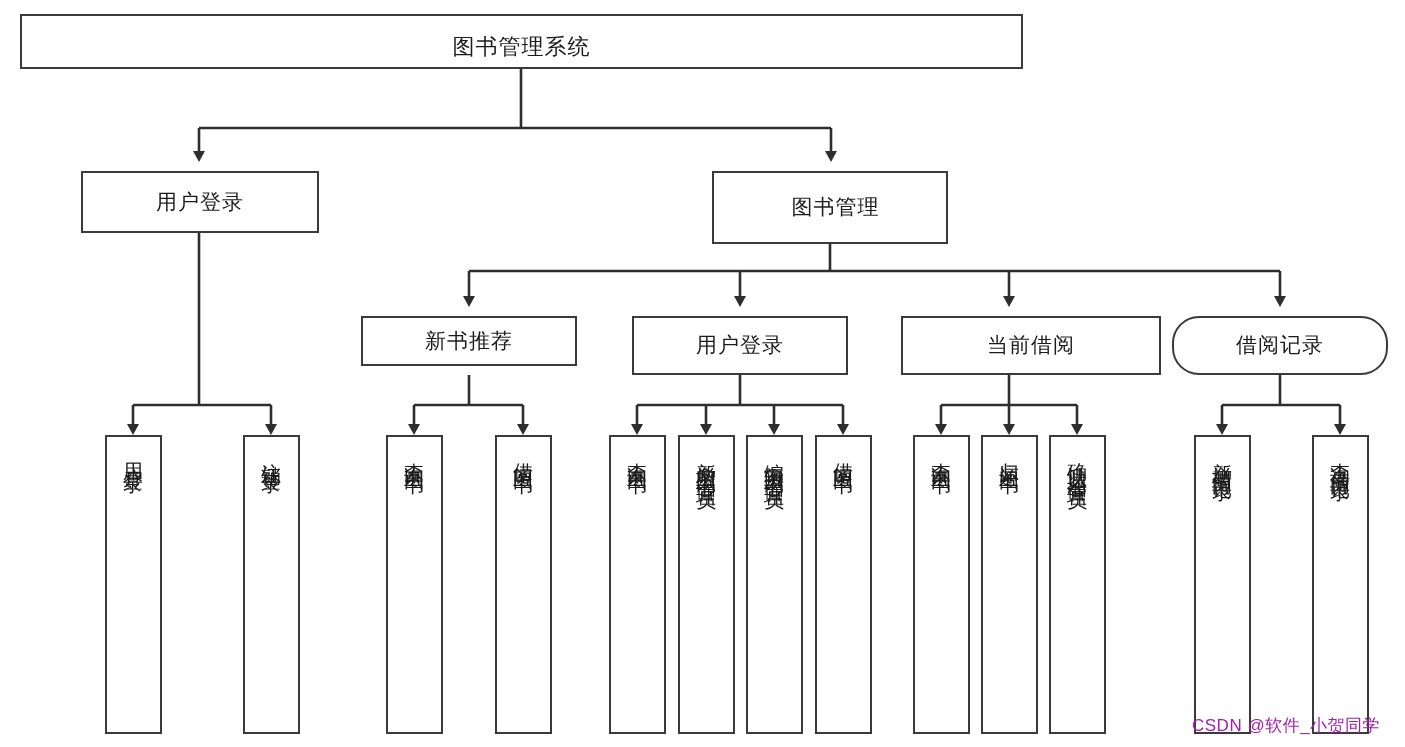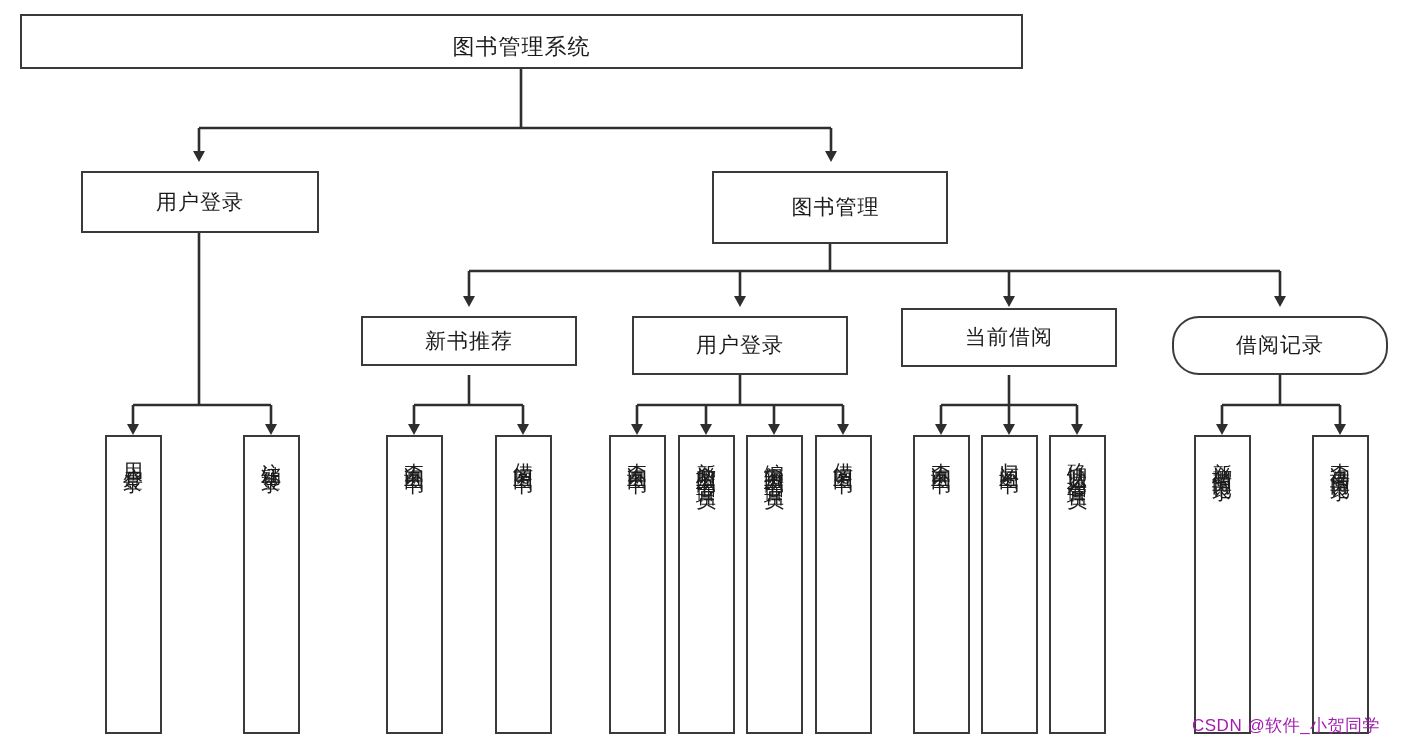--- a/index.html
+++ b/index.html
@@ -130,21 +130,21 @@
   <div class="node lvl2" style="left:712px;top:171px;width:236px;height:73px;padding-left:11px;">
     <span class="lbl">图书管理</span>
   </div>
 
   <div class="node lvl3" style="left:361px;top:316px;width:216px;height:50px;">
     <span class="lbl">新书推荐</span>
   </div>
   <div class="node lvl3" style="left:632px;top:316px;width:216px;height:59px;">
     <span class="lbl">用户登录</span>
   </div>
-  <div class="node lvl3" style="left:901px;top:308px;width:216px;height:59px;">
+  <div class="node lvl3" style="left:901px;top:316px;width:260px;height:59px;">
     <span class="lbl">当前借阅</span>
   </div>
   <div class="node lvl3" style="left:1172px;top:316px;width:216px;height:59px;border-radius:27px;">
     <span class="lbl">借阅记录</span>
   </div>
 
   <div class="leaf" style="left:105px;top:435px;width:57px;height:299px;">
     <span class="vlbl">用户登录</span>
   </div>
   <div class="leaf" style="left:243px;top:435px;width:57px;height:299px;">

